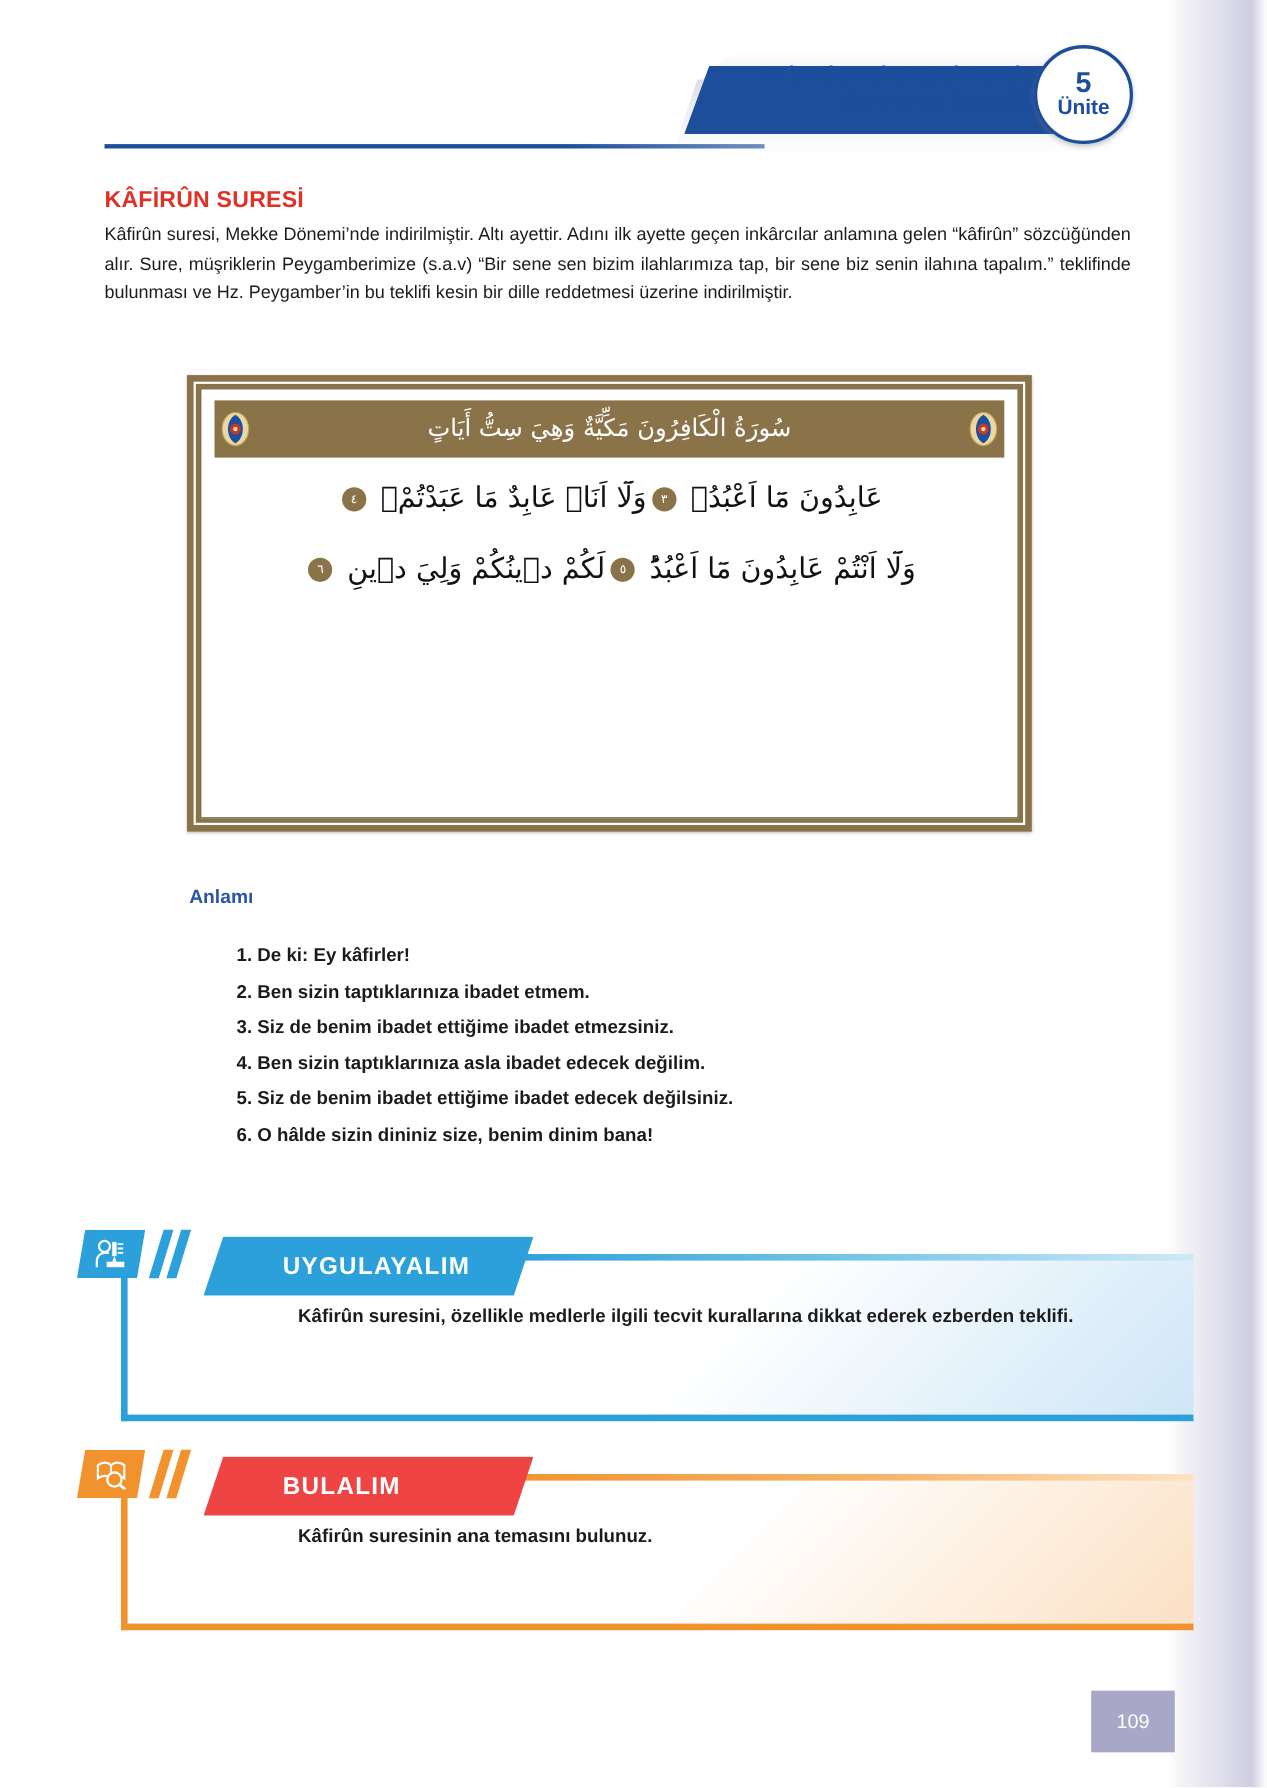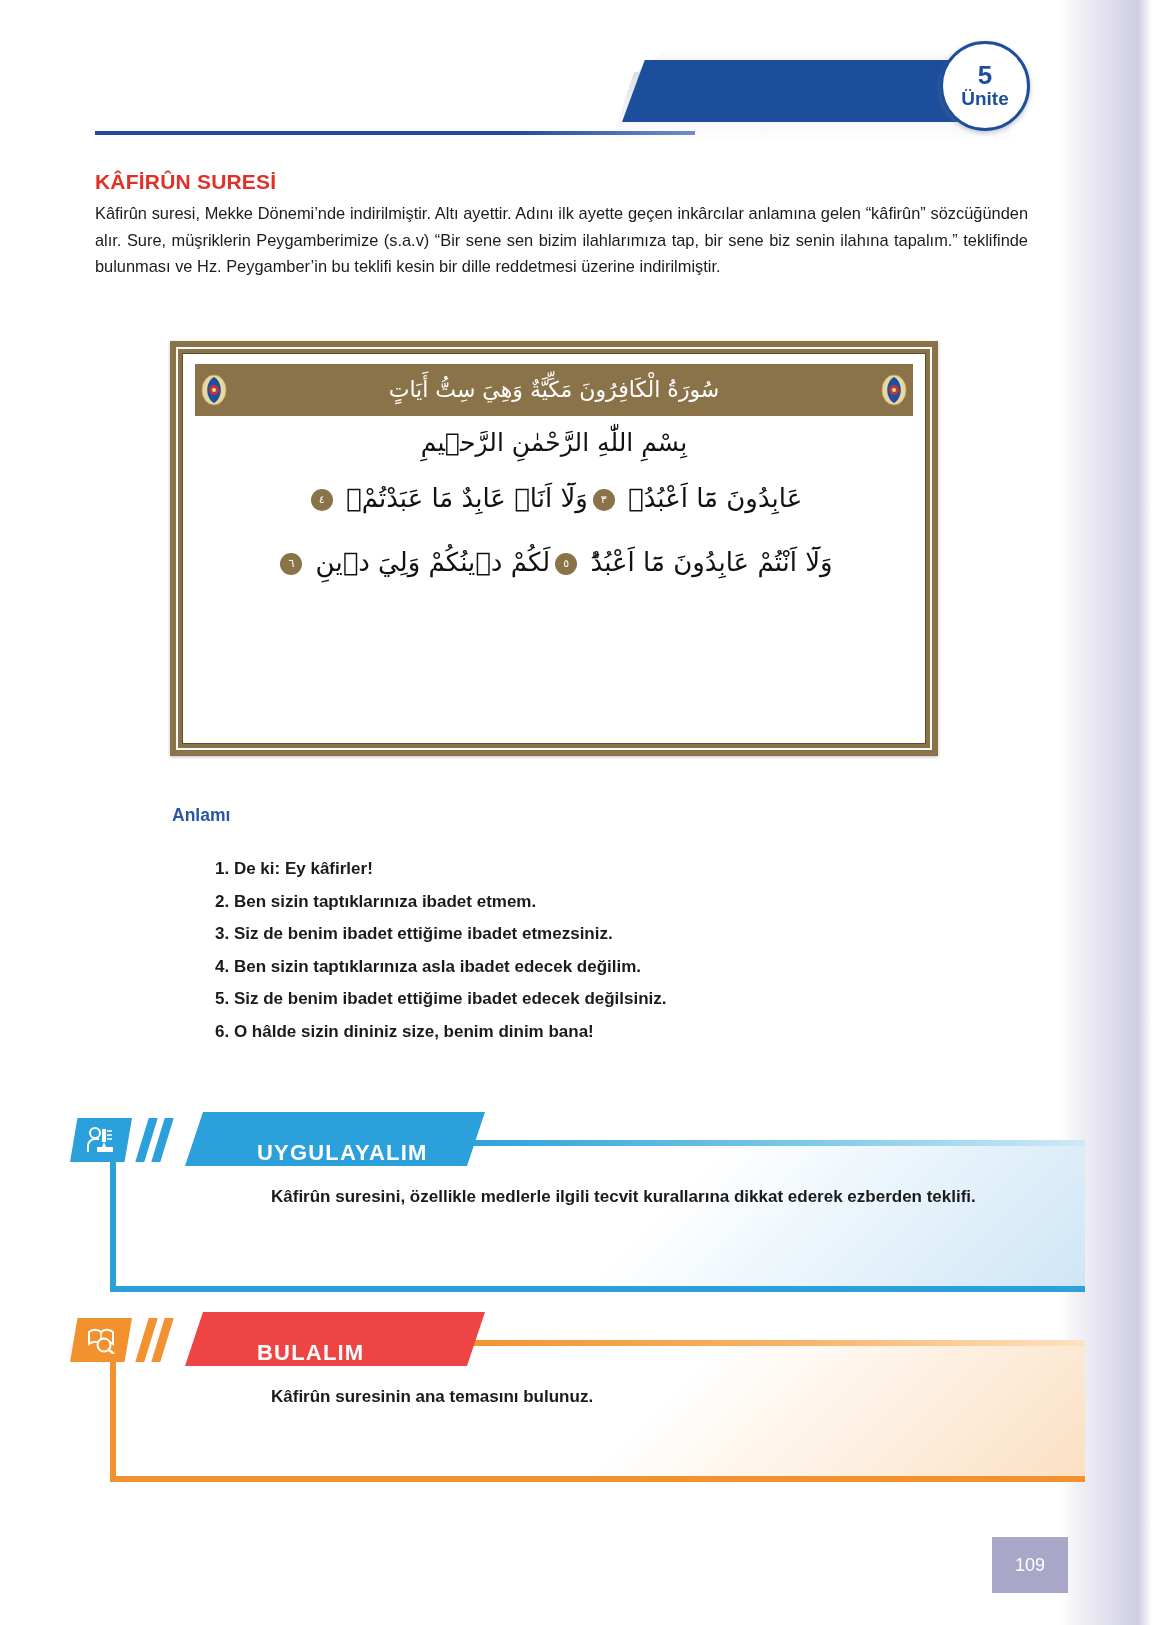--- a/index.html
+++ b/index.html
@@ -254,26 +254,26 @@
     width: 9px; height: 52px;
     transform: skewX(-17deg);
   }
   .slash.blue { background: #2ba0da; }
   .slash.orange { background: #f2922f; }
   .slash.s1 { left: 8px; }
   .slash.s2 { left: 24px; }
 
   .act-tab {
     position: absolute;
-    left: 115px; top: 12px;
+    left: 115px; top: 24px;
     height: 54px;
     min-width: 300px;
     clip-path: polygon(6% 0, 100% 0, 94% 100%, 0 100%);
     display: flex;
-    align-items: flex-end;
+    align-items: center;
     padding-left: 72px;
     box-sizing: border-box;
   }
   .act-tab.blue { background: #2ba0da; }
   .act-tab.orange { background: #ef4444; }
   .act-tab-label {
     color: #ffffff;
     font-weight: bold;
     font-size: 22px;
     letter-spacing: 1.2px;
@@ -367,21 +367,20 @@
           </svg>
           <span class="surah-title">سُورَةُ الْكَافِرُونَ مَكِّيَّةٌ وَهِيَ سِتُّ أَيَاتٍ</span>
           <svg class="band-orn right" viewBox="0 0 26 34">
             <ellipse cx="13" cy="17" rx="12" ry="15" fill="#e8d8a8" stroke="#c9a94f" stroke-width="1"></ellipse>
             <path d="M13 4 C4 9 4 25 13 30 C22 25 22 9 13 4 Z" fill="#1f4e9c"></path>
             <circle cx="13" cy="17" r="5" fill="#c0392b"></circle>
             <circle cx="13" cy="17" r="2" fill="#e8d8a8"></circle>
           </svg>
         </div>
 
-        <div class="basmala">بِسْمِ اللّٰهِ الرَّحْمٰنِ الرَّح۪يمِ</div>
 
         <div class="ayah-lines">
           <div class="ayah-line"><span>عَابِدُونَ مَٓا اَعْبُدُۚ </span><span class="ayah-mark">٣</span><span>وَلَٓا اَنَا۬ عَابِدٌ مَا عَبَدْتُمْۙ </span><span class="ayah-mark">٤</span></div>
           <div class="ayah-line"><span>وَلَٓا اَنْتُمْ عَابِدُونَ مَٓا اَعْبُدُؕ </span><span class="ayah-mark">٥</span><span>لَكُمْ د۪ينُكُمْ وَلِيَ د۪ينِ </span><span class="ayah-mark">٦</span></div>
         </div>
 
       </div>
     </div>
   </div>
 

